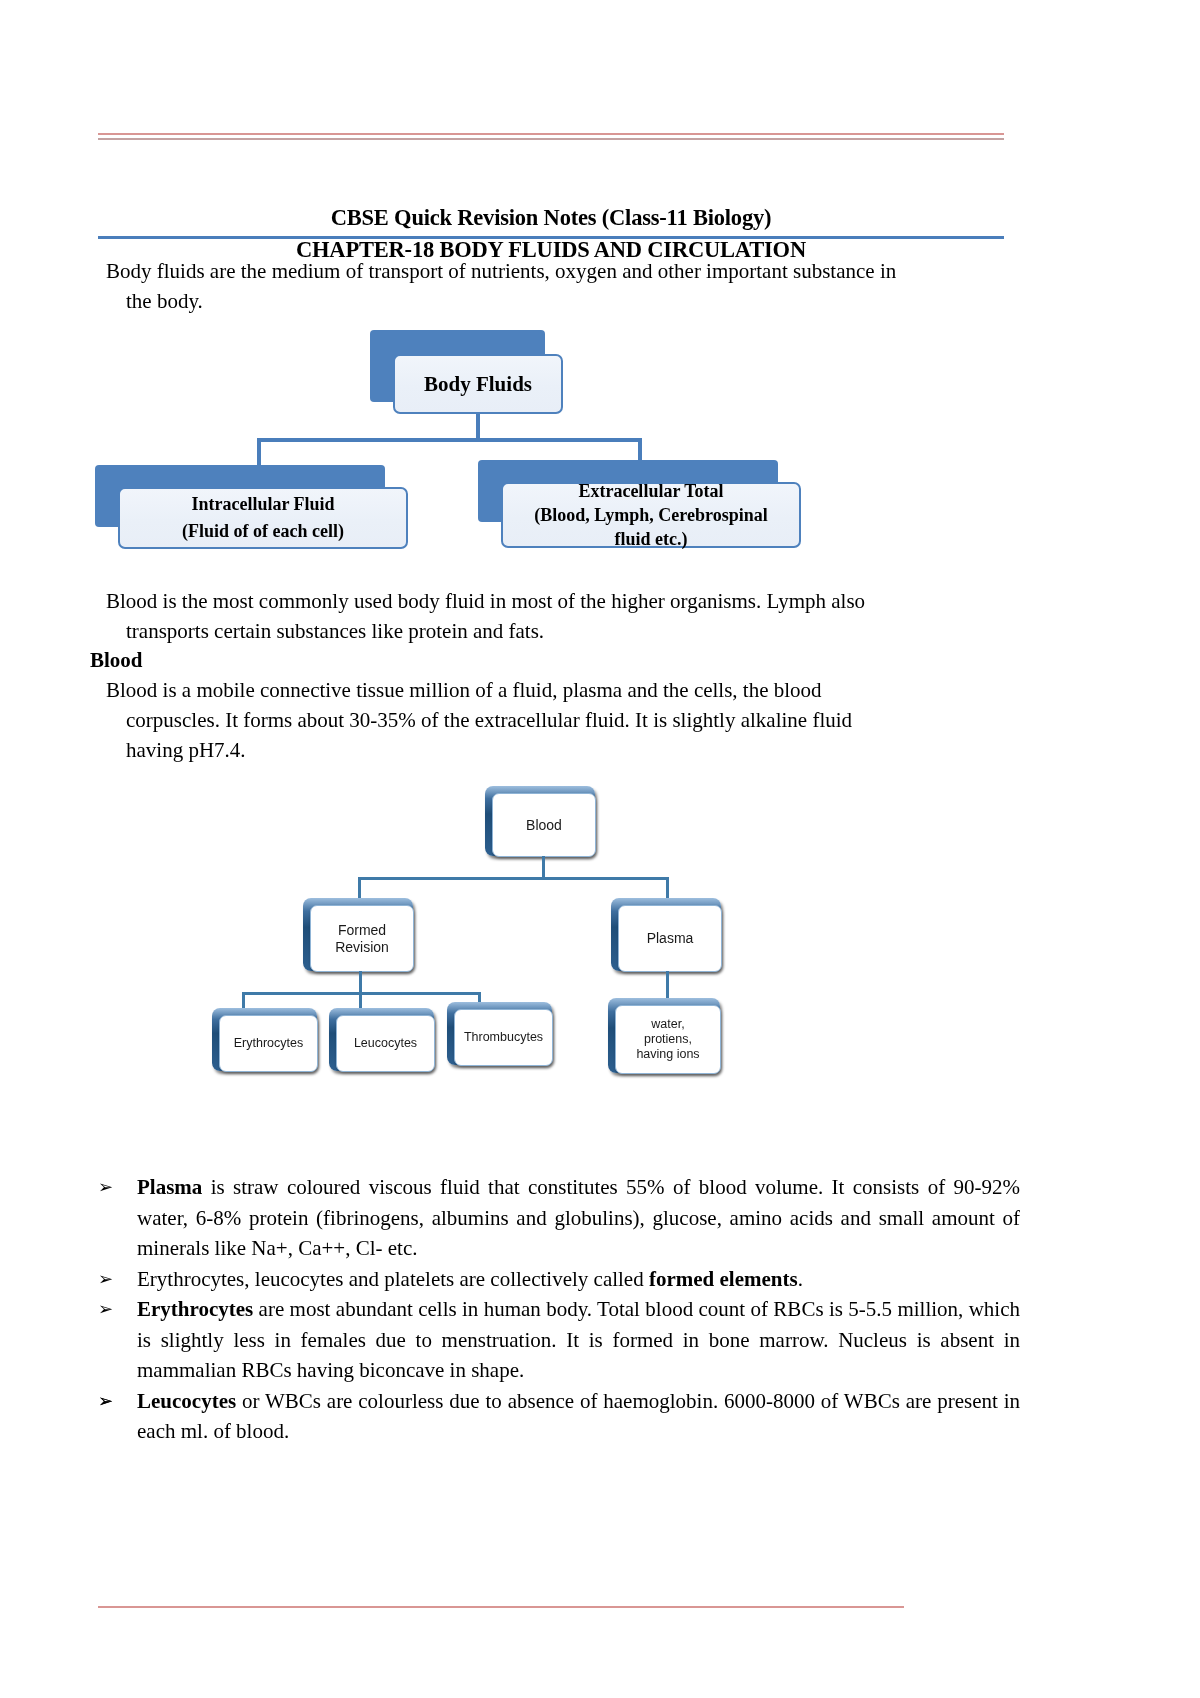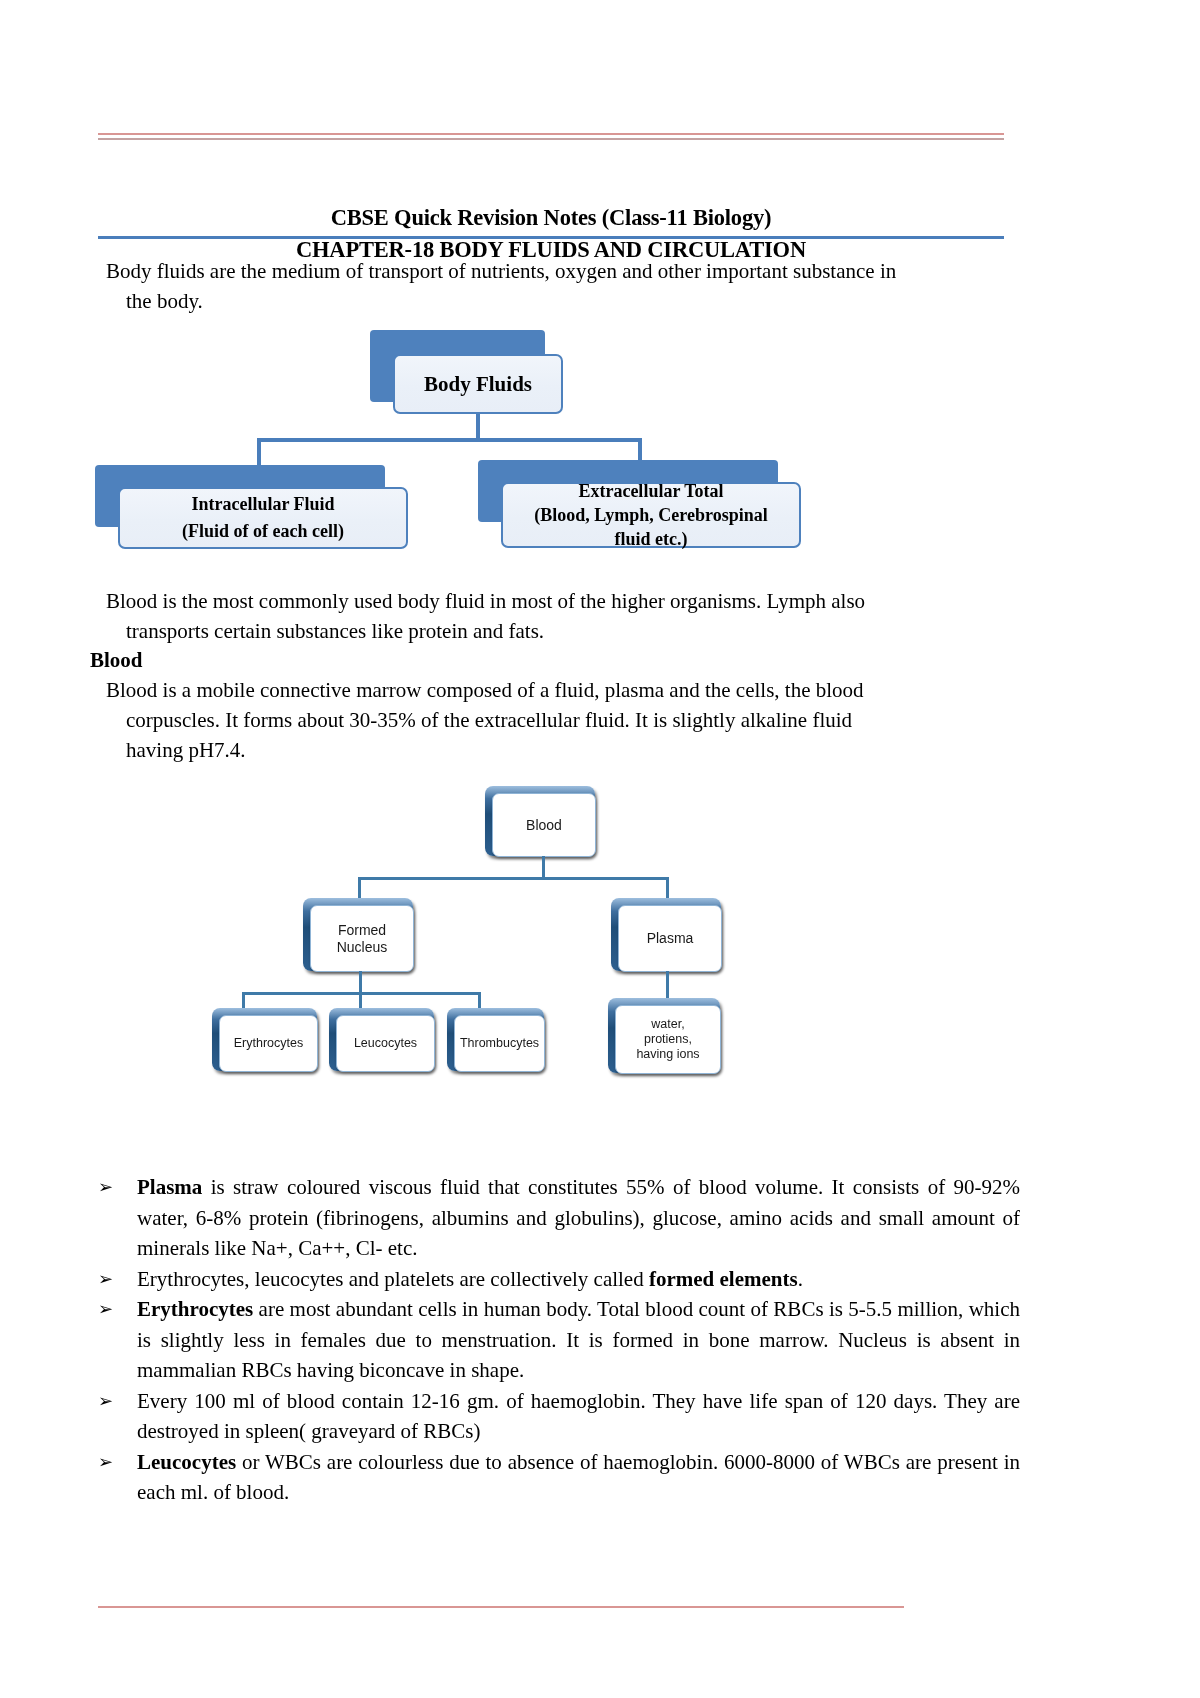--- a/index.html
+++ b/index.html
@@ -255,21 +255,21 @@
   </div>
 
   <div class="para" style="left:90px; top:586px; width:928px;">
     <span class="firstline">Blood is the most commonly used body fluid in most of the higher organisms. Lymph also</span>
     <span class="contline">transports certain substances like protein and fats.</span>
   </div>
 
   <div class="blood-head" style="left:90px; top:645px;">Blood</div>
 
   <div class="para" style="left:90px; top:675px; width:928px;">
-    <span class="firstline">Blood is a mobile connective marrow composed of a fluid, plasma and the cells, the blood</span>
+    <span class="firstline">Blood is a mobile connective tissue million of a fluid, plasma and the cells, the blood</span>
     <span class="contline">corpuscles. It forms about 30-35% of the extracellular fluid. It is slightly alkaline fluid</span>
     <span class="contline">having pH7.4.</span>
   </div>
 
   <div class="diagram2">
 
     <div class="d2-node" style="left:255px; top:6px; width:110px; height:70px;">
       <div class="d2-back"></div>
       <div class="d2-face">Blood</div>
     </div>
@@ -277,21 +277,21 @@
     <div class="d2-line" style="left:312px; top:76px; width:2.5px; height:23px;"></div>
     <div class="d2-line" style="left:128px; top:97px; width:310px; height:2.5px;"></div>
     <div class="d2-line" style="left:128px; top:97px; width:2.5px; height:27px;"></div>
     <div class="d2-line" style="left:436px; top:97px; width:2.5px; height:27px;"></div>
 
     <div class="d2-node" style="left:73px; top:118px; width:110px; height:73px;">
       <div class="d2-back"></div>
       <div class="d2-face">
         <span>
           <span>Formed</span><br>
-          <span>Nucleus</span>
+          <span>Revision</span>
         </span>
       </div>
     </div>
 
     <div class="d2-node" style="left:381px; top:118px; width:110px; height:73px;">
       <div class="d2-back"></div>
       <div class="d2-face">Plasma</div>
     </div>
 
     <div class="d2-line" style="left:129px; top:191px; width:2.5px; height:23px;"></div>
@@ -305,21 +305,21 @@
     <div class="d2-node" style="left:-18px; top:228px; width:105px; height:63px;">
       <div class="d2-back"></div>
       <div class="d2-face small">Erythrocytes</div>
     </div>
 
     <div class="d2-node" style="left:99px; top:228px; width:105px; height:63px;">
       <div class="d2-back"></div>
       <div class="d2-face small">Leucocytes</div>
     </div>
 
-    <div class="d2-node" style="left:217px; top:228px; width:97px; height:63px;">
+    <div class="d2-node" style="left:217px; top:222px; width:105px; height:63px;">
       <div class="d2-back"></div>
       <div class="d2-face small">Thrombucytes</div>
     </div>
 
     <div class="d2-node" style="left:378px; top:218px; width:112px; height:75px;">
       <div class="d2-back"></div>
       <div class="d2-face small">
         <span>
           <span>water,</span><br>
           <span>protiens,</span><br>
@@ -341,21 +341,20 @@
       <span>Erythrocytes, leucocytes and platelets are collectively called </span><b>formed elements</b><span>.</span>
     </div>
 
     <div class="bullet">
       <span class="bullet-mark">➢</span>
       <b>Erythrocytes</b><span> are most abundant cells in human body. Total blood count of RBCs is 5-5.5 million, which is slightly less in females due to menstruation. It is formed in bone marrow. Nucleus is absent in mammalian RBCs having biconcave in shape.</span>
     </div>
 
     <div class="bullet">
       <span class="bullet-mark">➢</span>
-      <span>Every 100 ml of blood contain 12-16 gm. of haemoglobin. They have life span of 120 days. They are destroyed in spleen( graveyard of RBCs)</span>
     </div>
 
     <div class="bullet">
       <span class="bullet-mark">➢</span>
       <b>Leucocytes</b><span> or WBCs are colourless due to absence of haemoglobin. 6000-8000 of WBCs are present in each ml. of blood.</span>
     </div>
   </div>
 
   <div class="footer-rule"></div>
 

